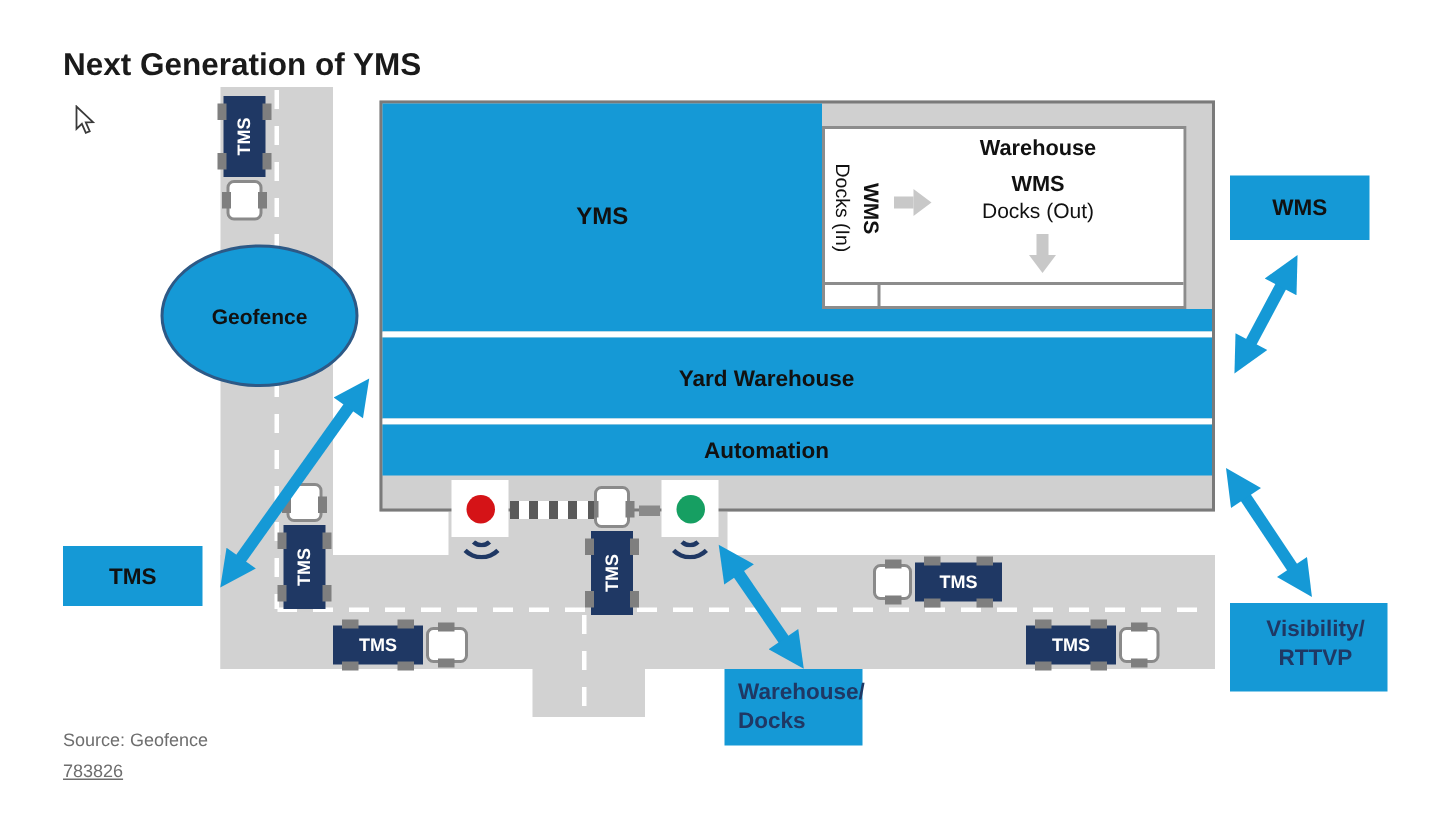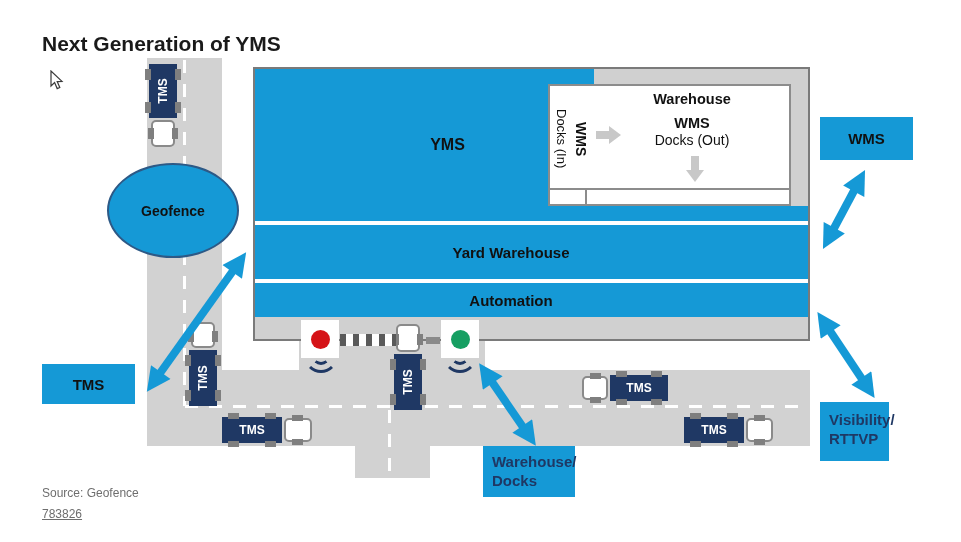--- a/index.html
+++ b/index.html
@@ -76,21 +76,21 @@
 
   <div class="abs road" style="left:147px;top:58px;width:75px;height:388px;"></div>
   <div class="abs road" style="left:147px;top:370px;width:663px;height:76px;"></div>
   <div class="abs road" style="left:299px;top:341px;width:186px;height:105px;"></div>
   <div class="abs road" style="left:355px;top:446px;width:75px;height:32px;"></div>
   <div class="abs dash-v" style="left:183px;top:60px;height:346px;"></div>
   <div class="abs dash-h" style="left:185px;top:405px;width:620px;"></div>
   <div class="abs dash-v" style="left:388px;top:410px;height:68px;"></div>
 
   <div class="abs building"></div>
-  <div class="abs bluebox" style="left:255px;top:69px;width:293px;height:152px;padding-left:46px;">
+  <div class="abs bluebox" style="left:255px;top:69px;width:293px;height:152px;">
     <div class="bar-label" style="width:100%;height:100%;font-size:16px;">YMS</div>
   </div>
   <div class="abs bluebox" style="left:548px;top:206px;width:260px;height:15px;"></div>
   <div class="abs whiteline" style="left:255px;top:221px;width:553px;height:4px;"></div>
   <div class="abs bluebox" style="left:255px;top:225px;width:553px;height:54px;"></div>
   <div class="abs bar-label" style="left:255px;top:225px;width:512px;height:54px;">Yard Warehouse</div>
   <div class="abs whiteline" style="left:255px;top:279px;width:553px;height:4px;"></div>
   <div class="abs bluebox" style="left:255px;top:283px;width:553px;height:34px;"></div>
   <div class="abs bar-label" style="left:255px;top:283px;width:512px;height:34px;text-align:center;">Automation</div>
 
@@ -223,21 +223,21 @@
     <line x1="828" y1="328" x2="864" y2="382" stroke="#1599d6" stroke-width="8" marker-start="url(#ah)" marker-end="url(#ah)"></line>
     <line x1="490" y1="379" x2="525" y2="430" stroke="#1599d6" stroke-width="8" marker-start="url(#ah)" marker-end="url(#ah)"></line>
   </svg>
 
   <div class="abs node node-center" style="left:42px;top:364px;width:93px;height:40px;">
     <span>TMS</span>
   </div>
   <div class="abs node node-center" style="left:820px;top:117px;width:93px;height:43px;">
     <span>WMS</span>
   </div>
-  <div class="abs node node-navy" style="left:820px;top:402px;width:69px;height:59px;">
+  <div class="abs node node-navy" style="left:820px;top:402px;width:105px;height:59px;text-align:center;">
     <div>Visibility/</div>
     <div>RTTVP</div>
   </div>
   <div class="abs node node-navy" style="left:483px;top:446px;width:92px;height:51px;padding-top:6px;">
     <div>Warehouse/</div>
     <div>Docks</div>
   </div>
 
   <div class="abs page-title">Next Generation of YMS</div>
   <div class="abs src" style="top:486px;">Source: Geofence</div>

